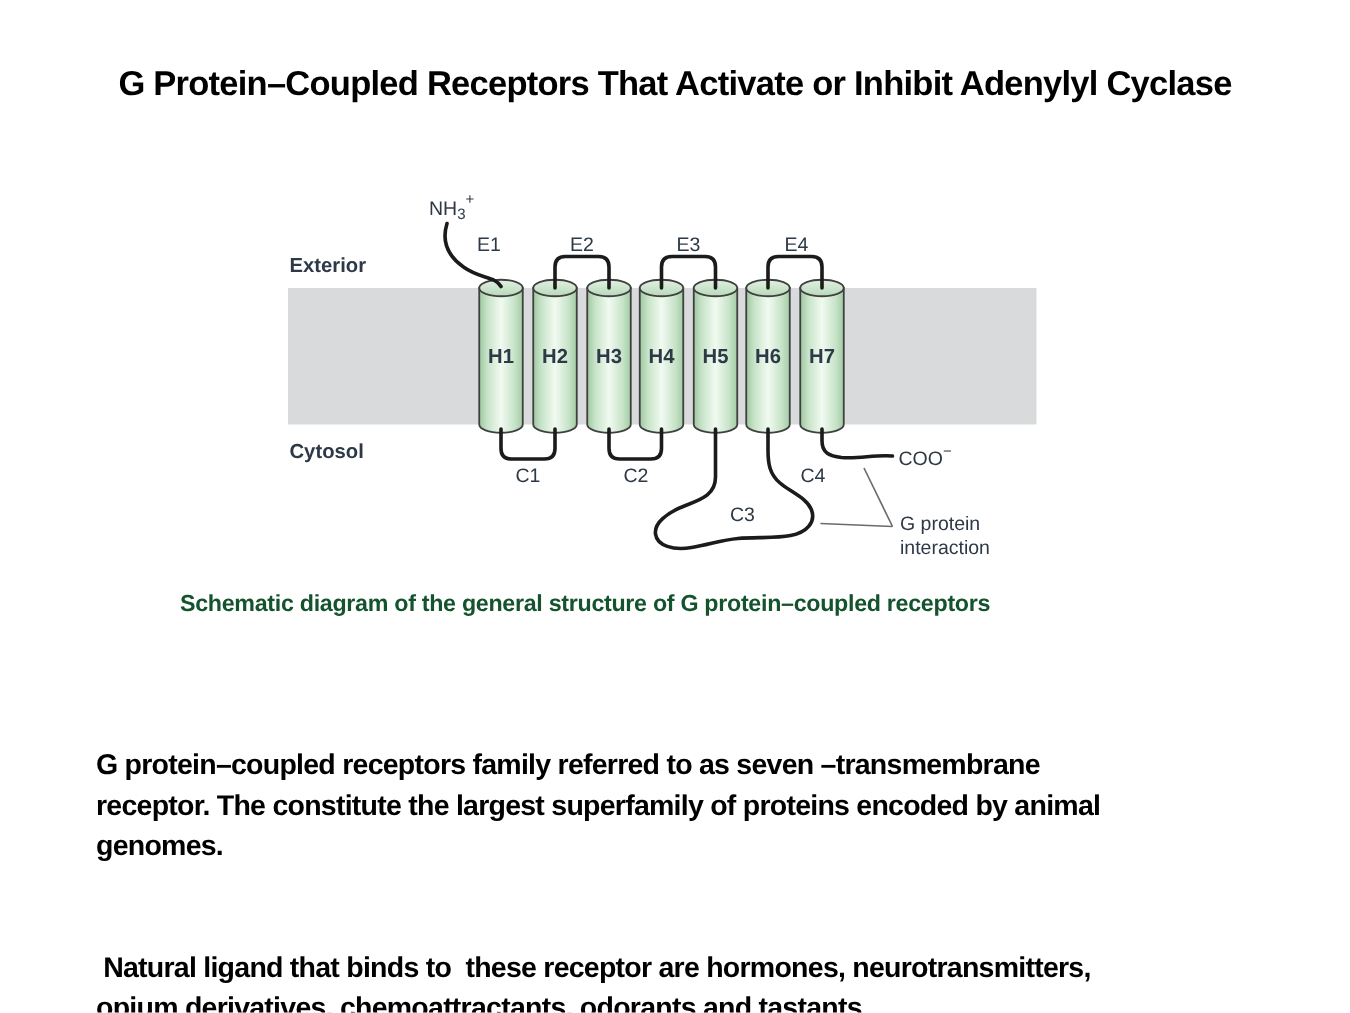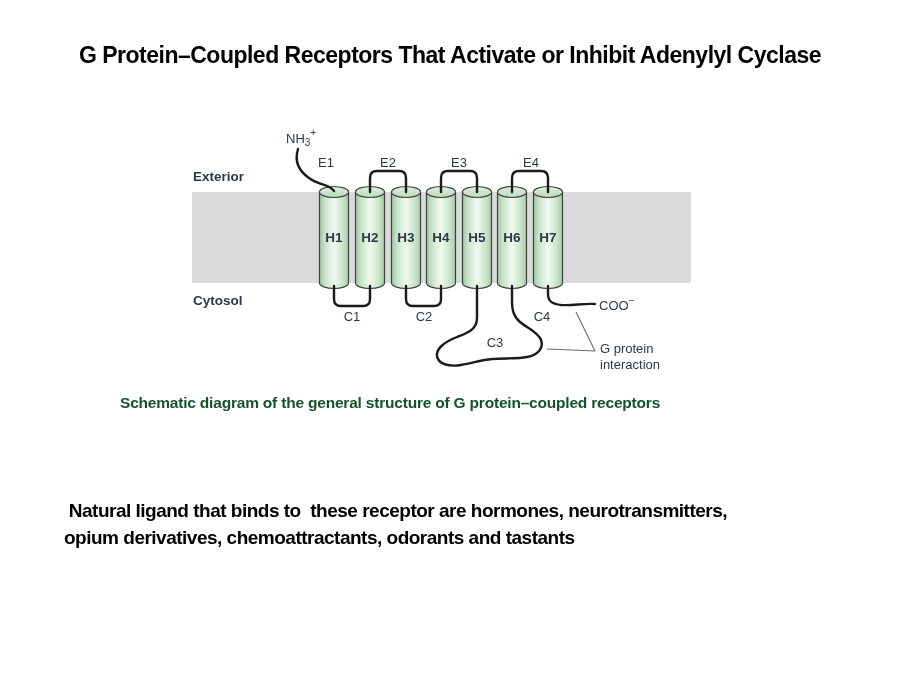--- a/index.html
+++ b/index.html
@@ -136,15 +136,18 @@
 
   <g>
     <text class="dlabel" x="600" y="353" font-size="13.5">G protein</text>
     <text class="dlabel" x="600" y="369" font-size="13.5">interaction</text>
   </g>
 </svg>
 
 <div class="caption">Schematic diagram of the general structure of G protein–coupled receptors</div>
 
 <div class="body-text">
+  <p>G protein–coupled receptors family referred to as seven –transmembrane
+receptor. The constitute the largest superfamily of proteins encoded by animal
+genomes.</p>
   <p> Natural ligand that binds to  these receptor are hormones, neurotransmitters,
 opium derivatives, chemoattractants, odorants and tastants</p>
 </div>
 
 </body></html>

